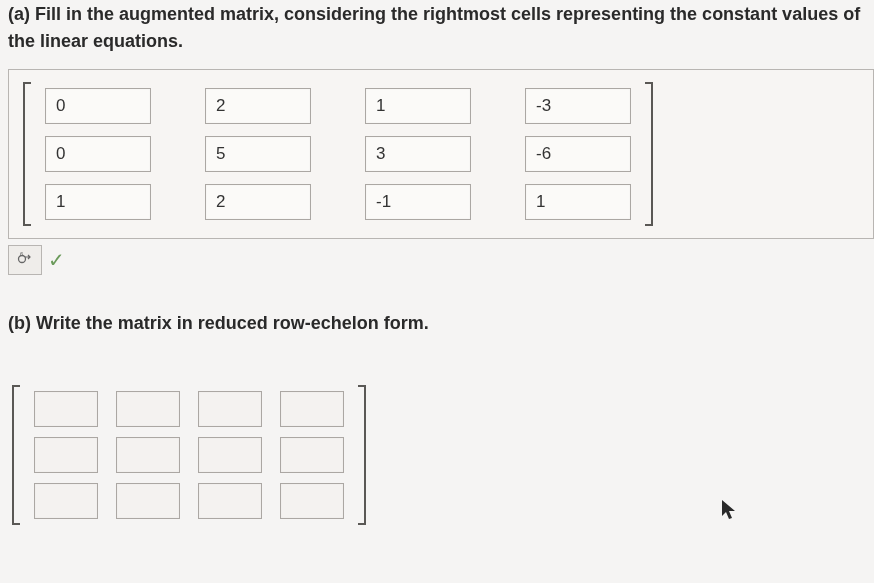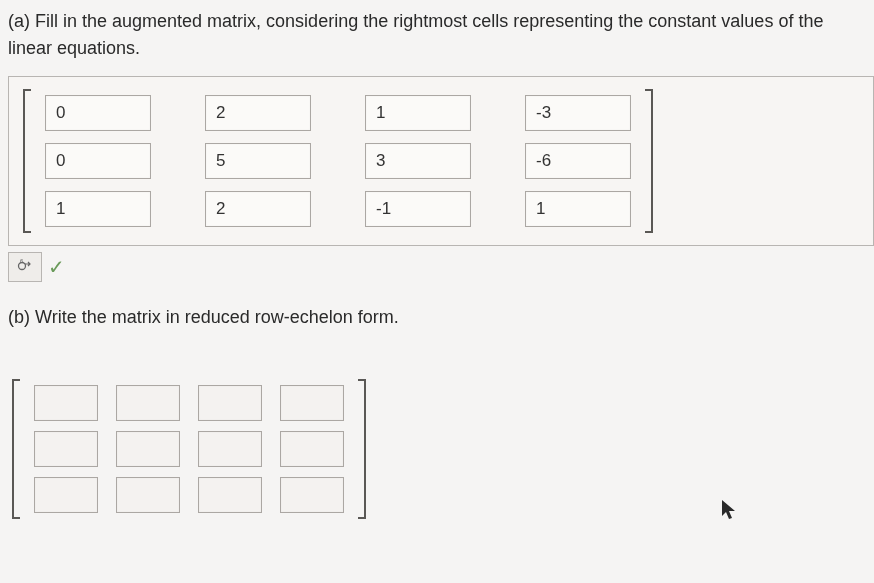--- a/index.html
+++ b/index.html
@@ -7,23 +7,23 @@
     font-family: Arial, Helvetica, sans-serif;
     background: #f5f4f3;
     width: 874px;
     height: 583px;
     overflow: hidden;
     position: relative;
     color: #2a2a2a;
     font-size: 18px;
   }
   .prompt {
-    padding: 8px 8px 14px 8px;
+    padding: 1px 8px 14px 8px;
     line-height: 1.5;
-    font-weight: 400;
+    font-weight: 700;
   }
   .matrix-zone {
     border: 1px solid #b8b5b2;
     padding: 12px 14px 12px 14px;
     display: inline-flex;
     align-items: stretch;
     margin-left: 8px;
     margin-right: 0;
     width: calc(100% - 8px);
     background: #f7f5f3;
@@ -68,21 +68,21 @@
     align-items: center;
     justify-content: center;
     font-size: 14px;
     color: #555;
   }
   .check {
     color: #6a9a5a;
     font-size: 20px;
   }
   .section-b {
-    margin-top: 14px;
+    margin-top: 34px;
     padding-left: 8px;
   }
   .matrix-b-wrap {
     margin-top: 28px;
     display: inline-flex;
     align-items: stretch;
     padding: 6px 4px;
   }
   .cursor {
     position: absolute;

